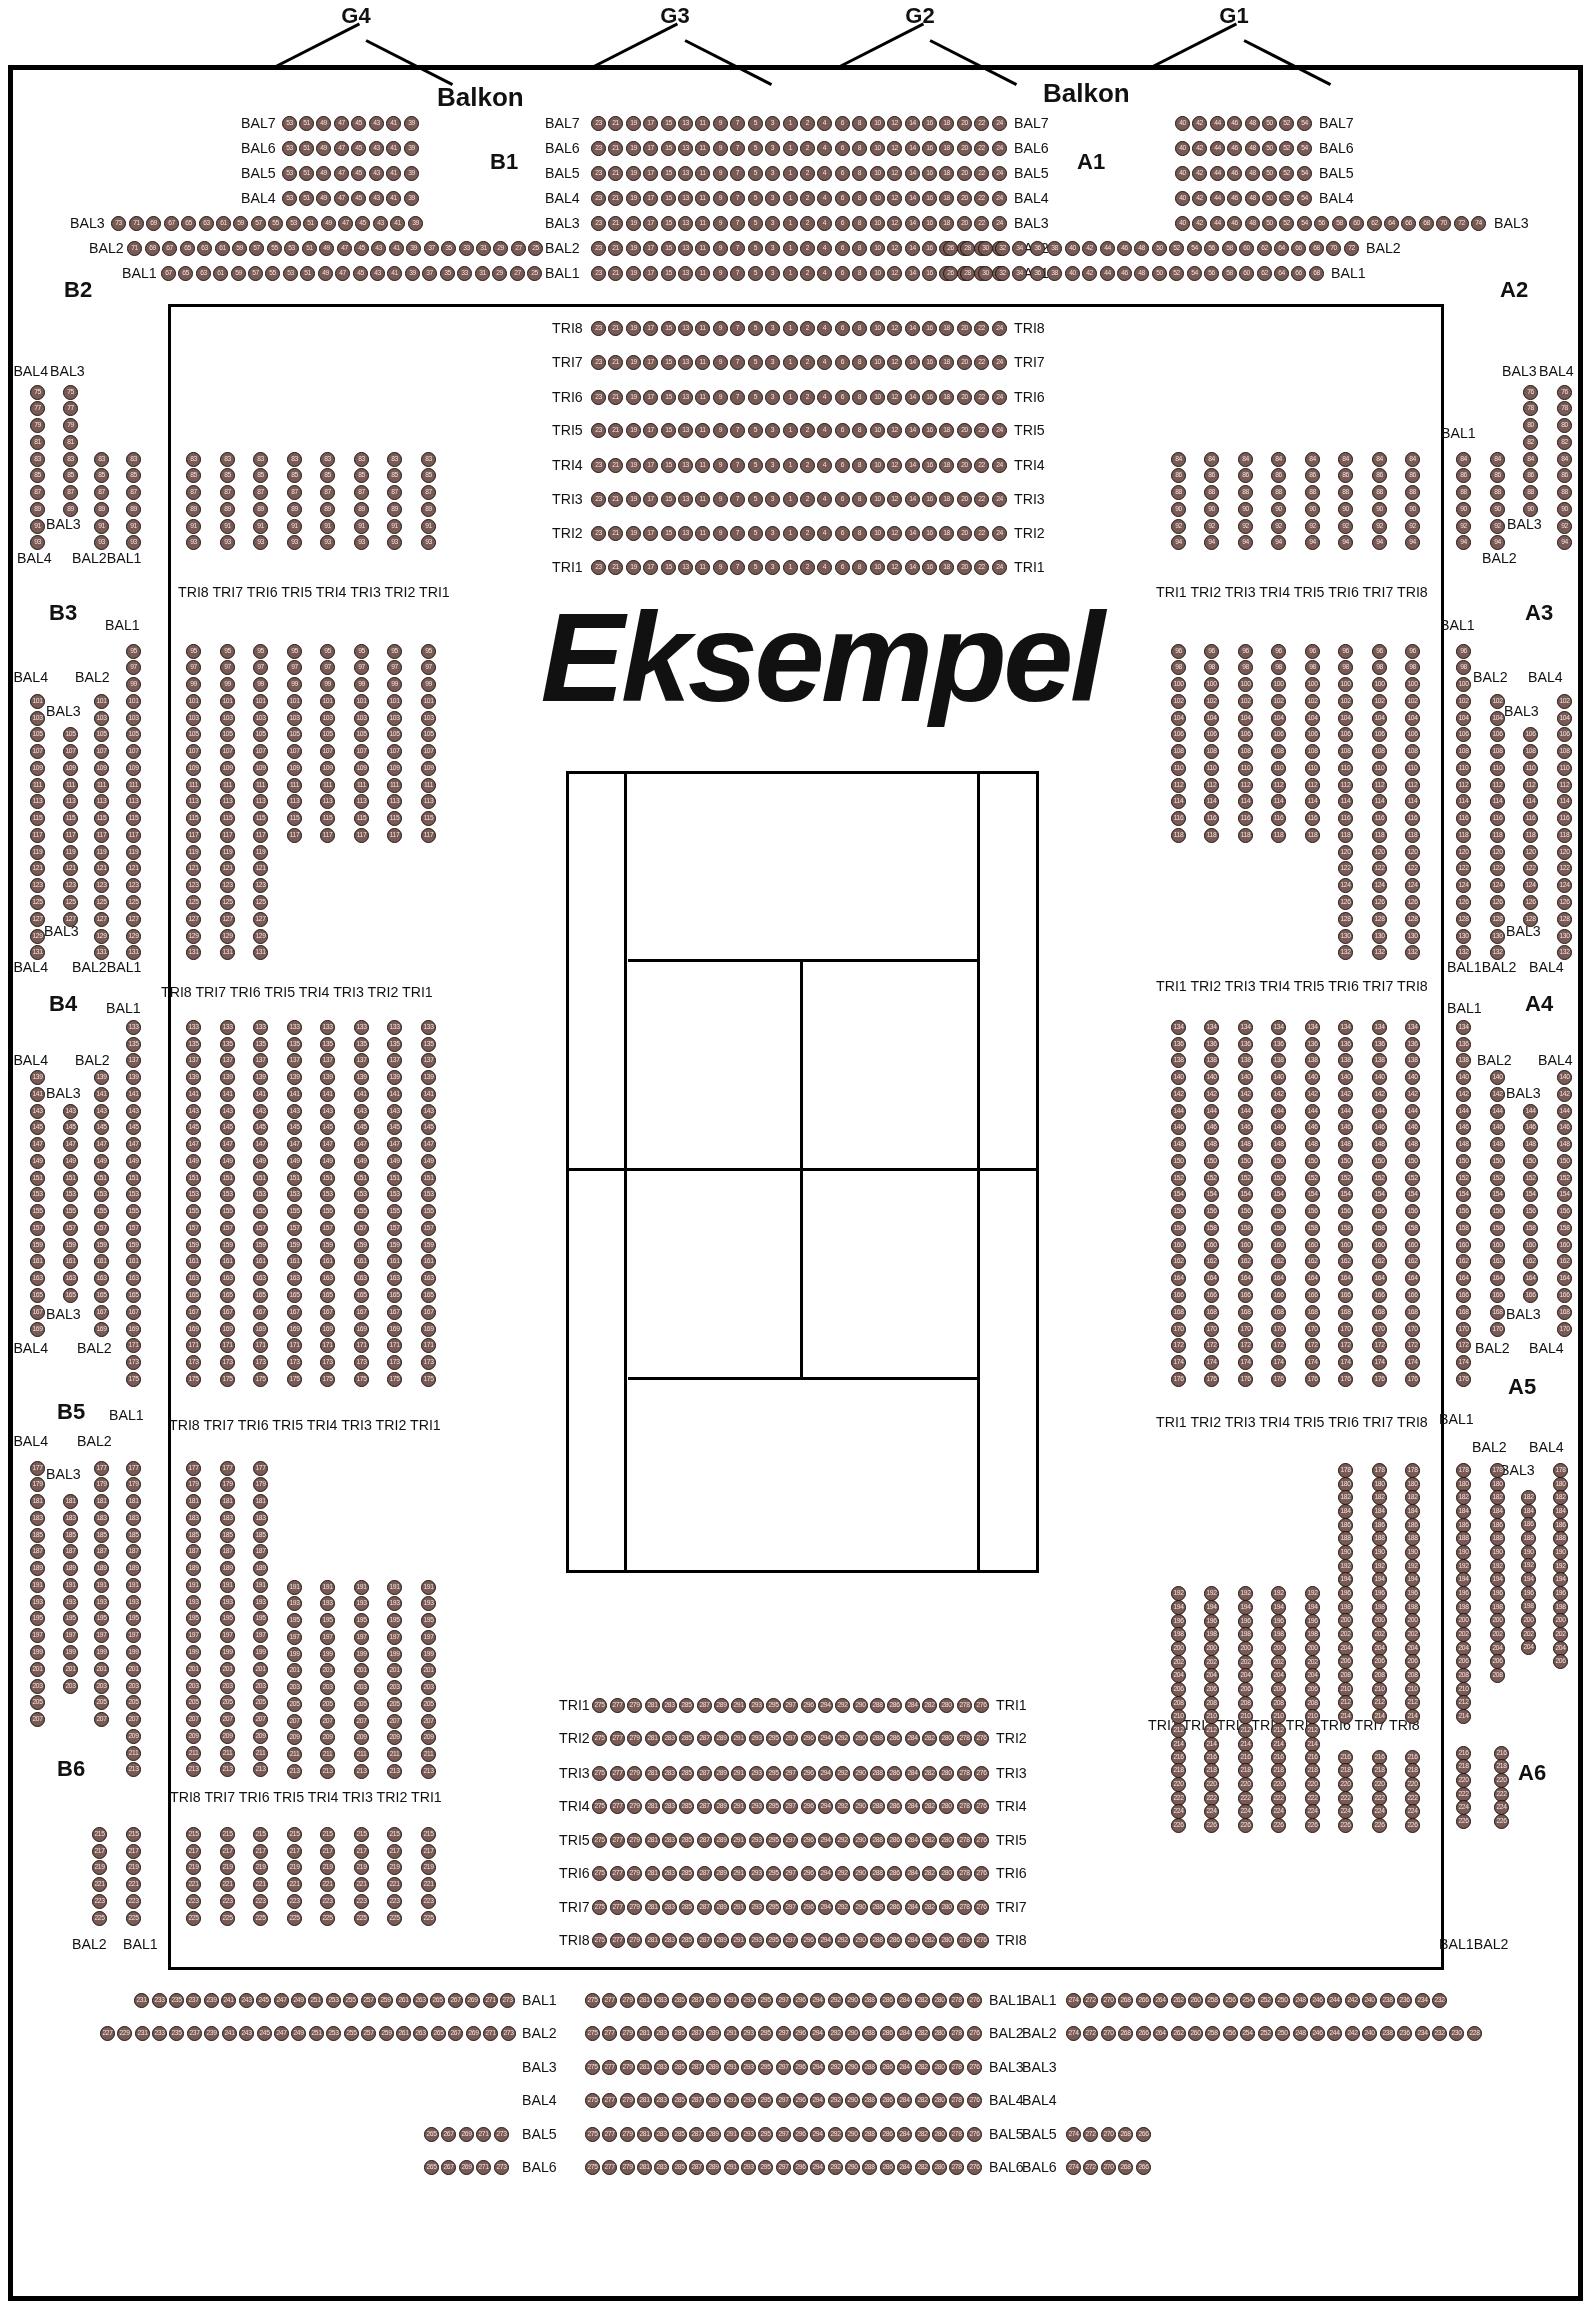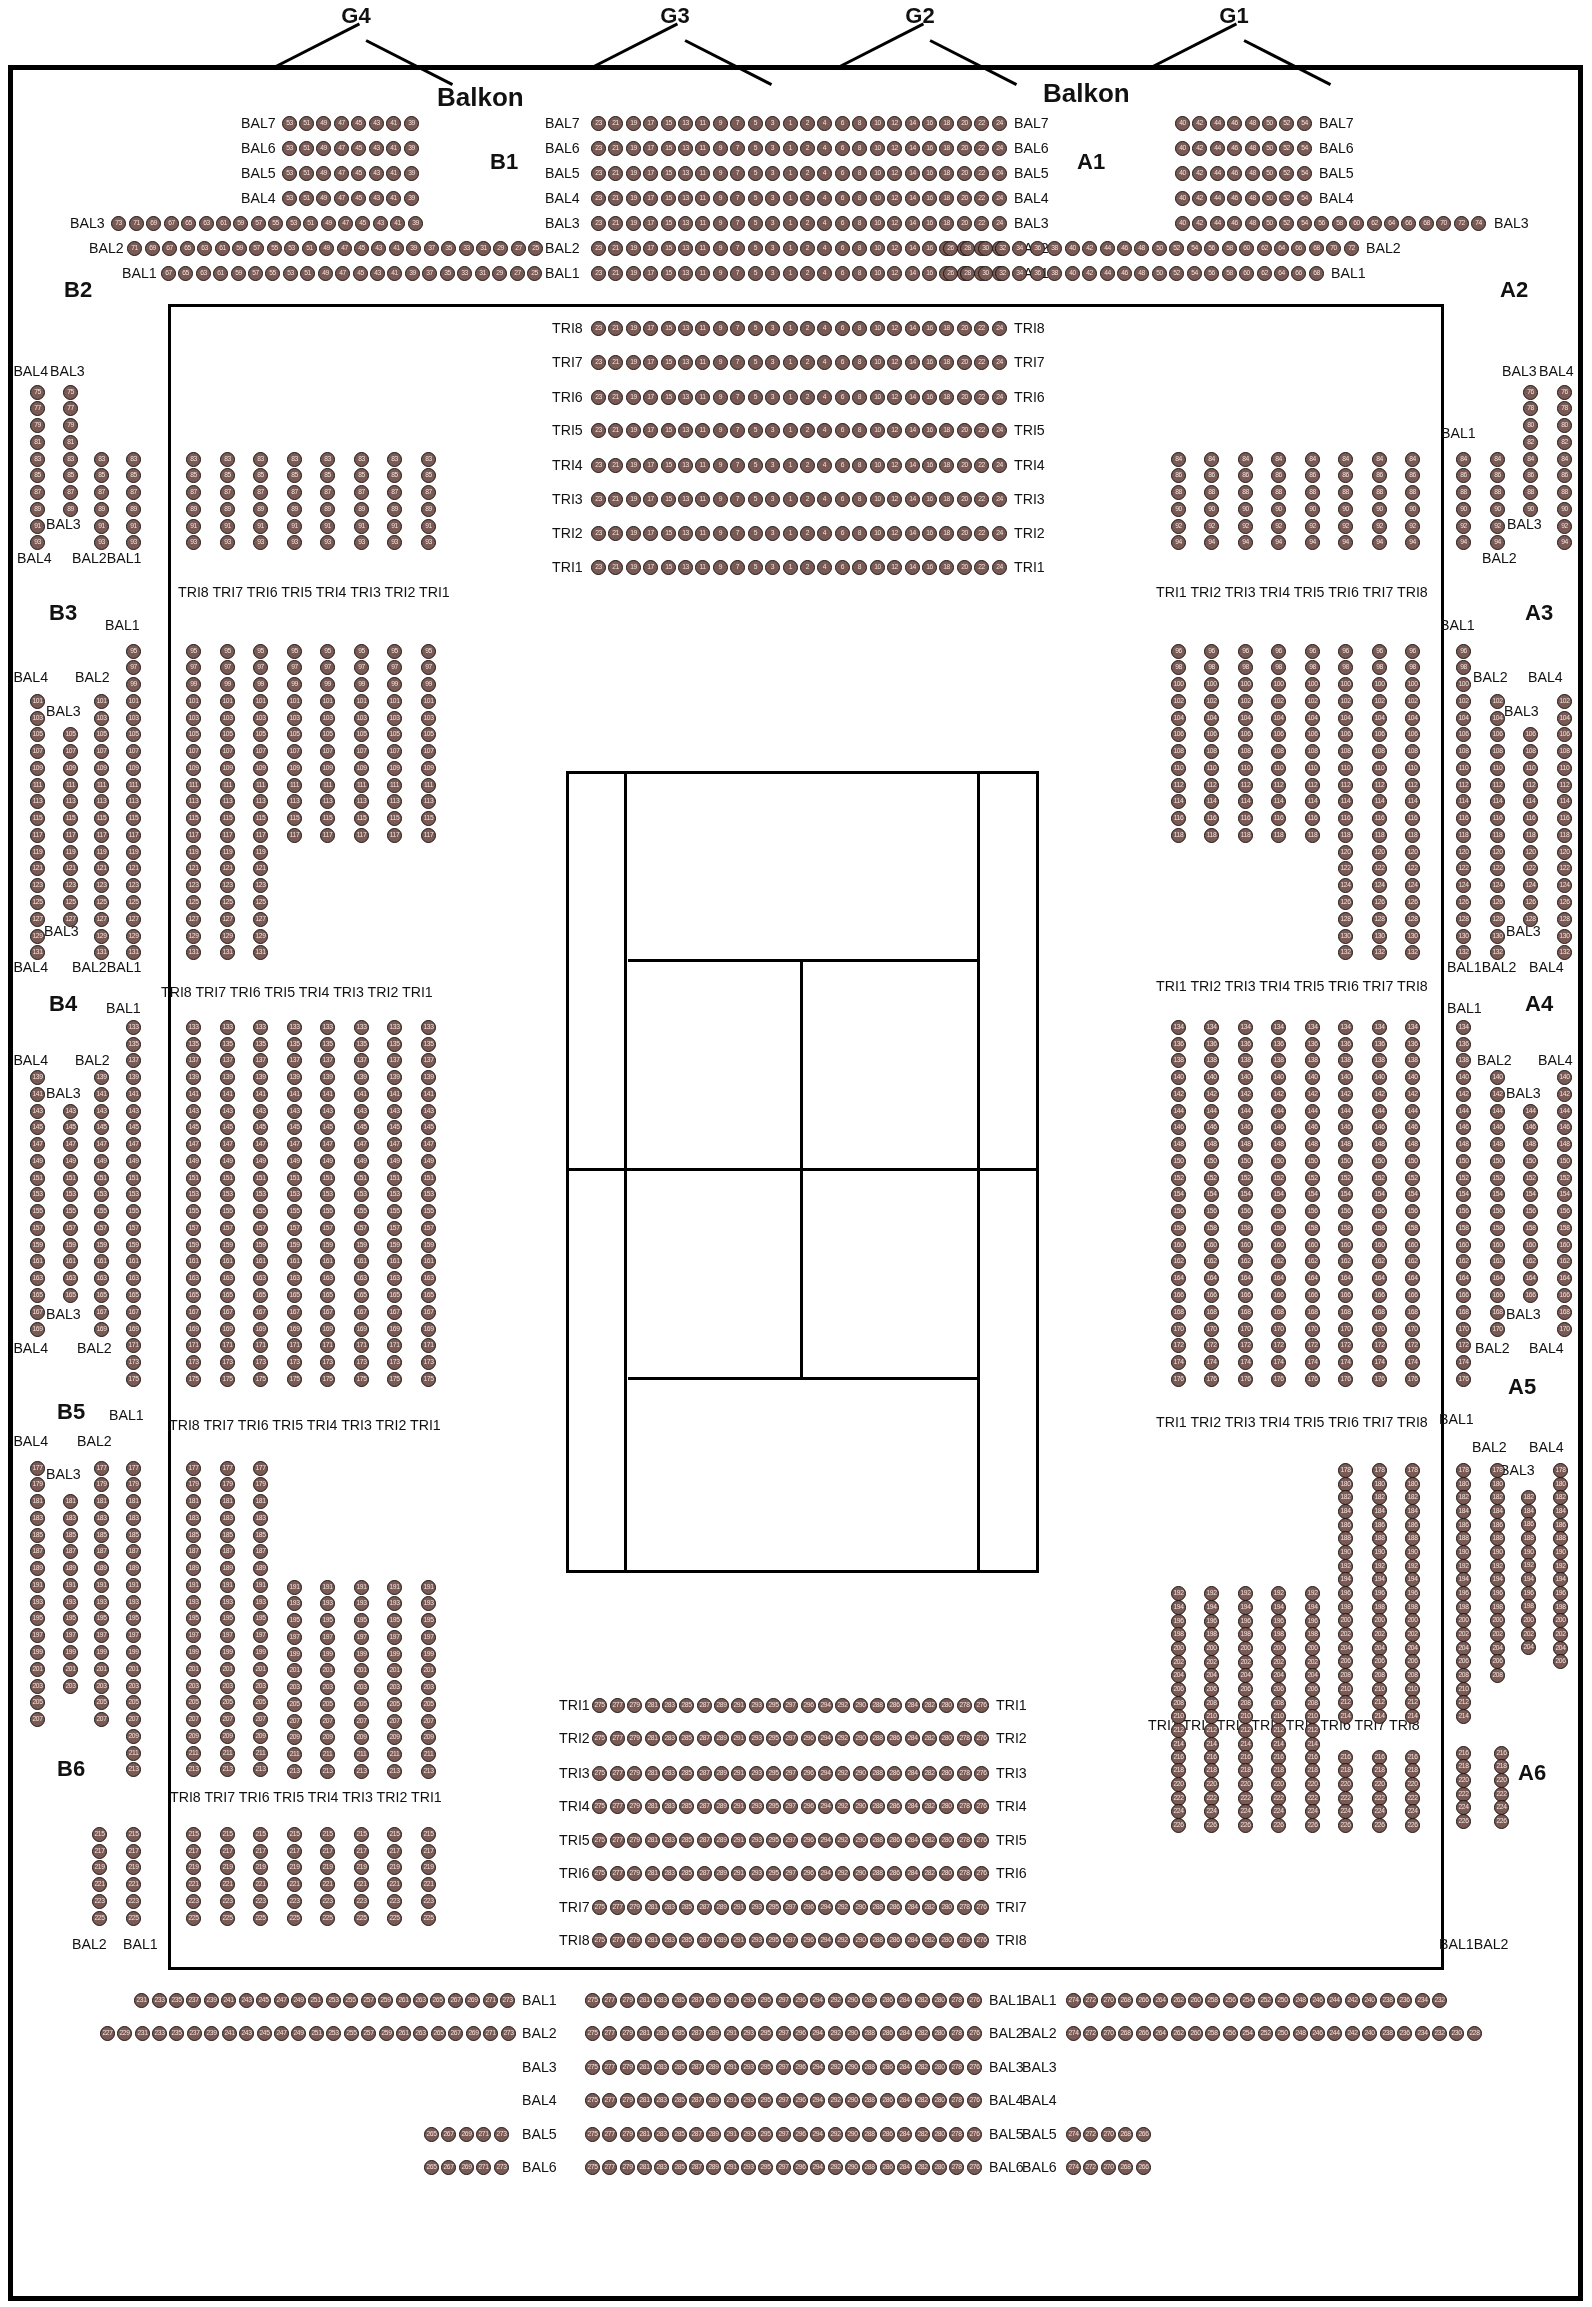--- a/index.html
+++ b/index.html
@@ -2653,20 +2653,21 @@
       <div class="seat" style="left: 1456px; top: 1800px;">224</div>
       <div class="seat" style="left: 1456px; top: 1814px;">226</div>
       <div class="seat" style="left: 1494px; top: 1746px;">216</div>
       <div class="seat" style="left: 1494px; top: 1759px;">218</div>
       <div class="seat" style="left: 1494px; top: 1773px;">220</div>
       <div class="seat" style="left: 1494px; top: 1787px;">222</div>
       <div class="seat" style="left: 1494px; top: 1800px;">224</div>
       <div class="seat" style="left: 1494px; top: 1814px;">226</div>
     </div>
 
+  <div class="title">Eksempel</div>
 
   <div class="court">
     <div class="court-line" style="left:55px;top:0;width:3.4px;height:100%;"></div>
     <div class="court-line" style="left:408px;top:0;width:3.4px;height:100%;"></div>
     <div class="court-line" style="left:0;top:394px;width:100%;height:2.5px;"></div>
     <div class="court-line" style="left:59px;top:185px;width:349px;height:2.5px;"></div>
     <div class="court-line" style="left:59px;top:603px;width:349px;height:2.5px;"></div>
     <div class="court-line" style="left:231px;top:185px;width:3.4px;height:421px;"></div>
   </div>
 </div>

